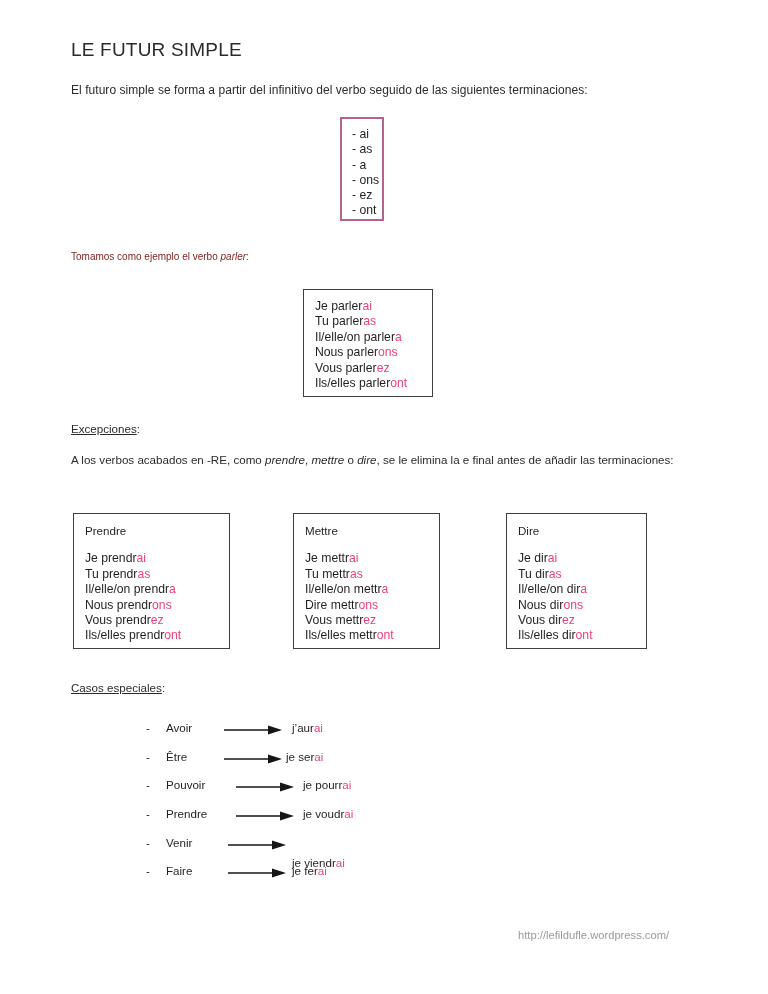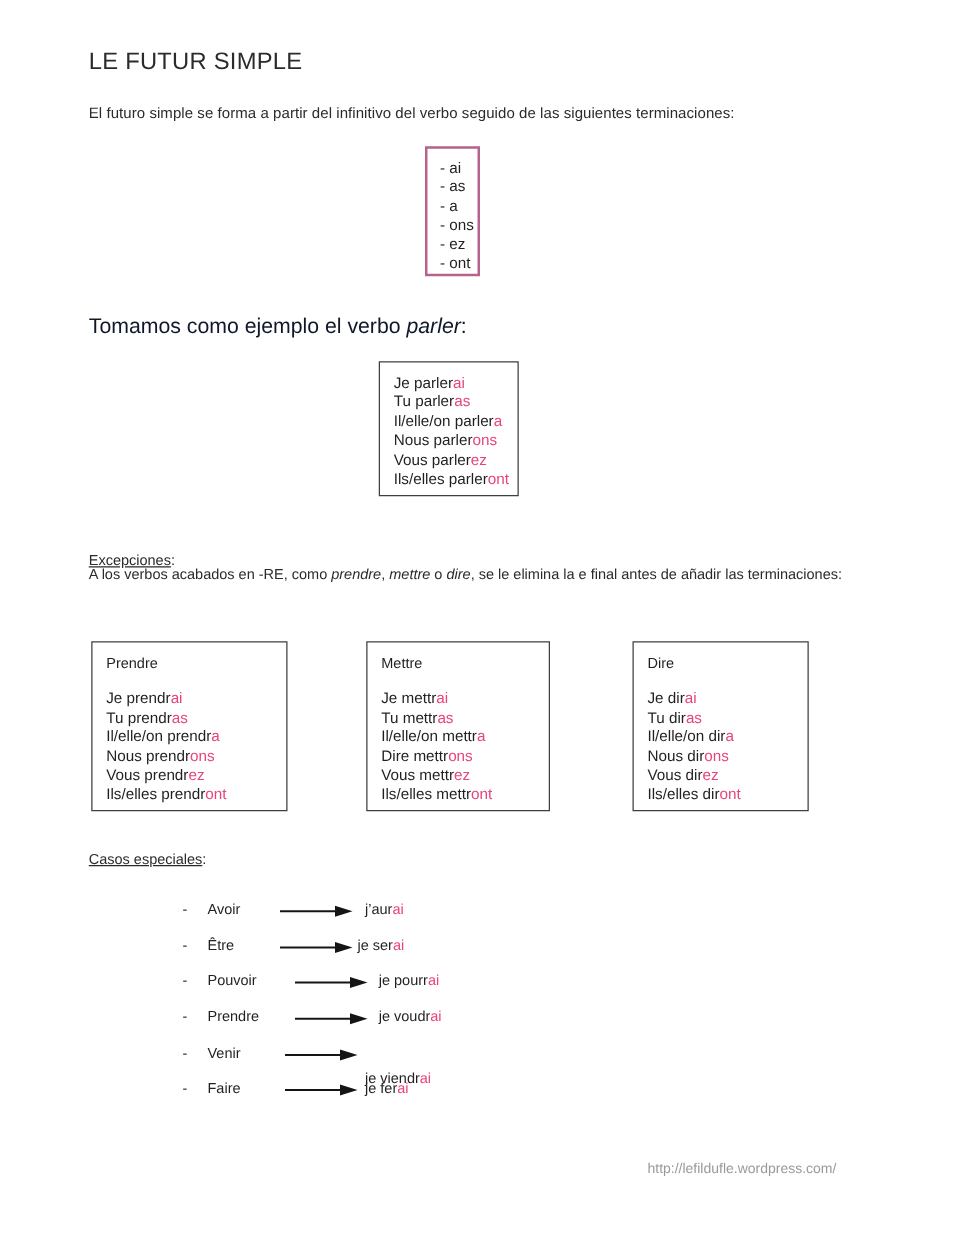--- a/index.html
+++ b/index.html
@@ -38,33 +38,33 @@
     left: 71px;
     top: 83px;
     font-size: 12px;
     color: #2b2b2b;
     letter-spacing: 0.05px;
   }
   .example-line {
     position: absolute;
     left: 71px;
     top: 251px;
-    font-size: 17px;
-    color: #0f172a;
+    font-size: 10px;
+    color: #7f1d1d;
   }
   .example-line i { font-style: italic; }
 
   .section-label {
     position: absolute;
     left: 71px;
     font-size: 11.6px;
     color: #2b2b2b;
   }
   .section-label .u { text-decoration: underline; }
-  #excepciones-label { top: 442px; }
+  #excepciones-label { top: 422px; }
   #casos-label { top: 681px; }
 
   .exception-par {
     position: absolute;
     left: 71px;
     top: 452px;
     width: 620px;
     font-size: 11.6px;
     line-height: 1.45;
     color: #2b2b2b;
@@ -107,21 +107,21 @@
   }
   .conj-box .boxtitle {
     padding: 9px 0 0 11px;
     font-size: 11.6px;
     line-height: 15.4px;
     color: #231f20;
   }
   .conj-box .lines.indent-top { padding-top: 13px; }
   .pink { color: #e8447a; }
 
-  #parler-box { left: 303px; top: 289px; width: 112px; height: 108px; }
+  #parler-box { left: 303px; top: 289px; width: 130px; height: 108px; }
   #prendre-box { left: 73px;  top: 513px; width: 157px; height: 136px; }
   #mettre-box  { left: 293px; top: 513px; width: 147px; height: 136px; }
   #dire-box    { left: 506px; top: 513px; width: 141px; height: 136px; }
 
   
   .special-cases {
     position: absolute;
     left: 140px;
     top: 718px;
     width: 420px;

